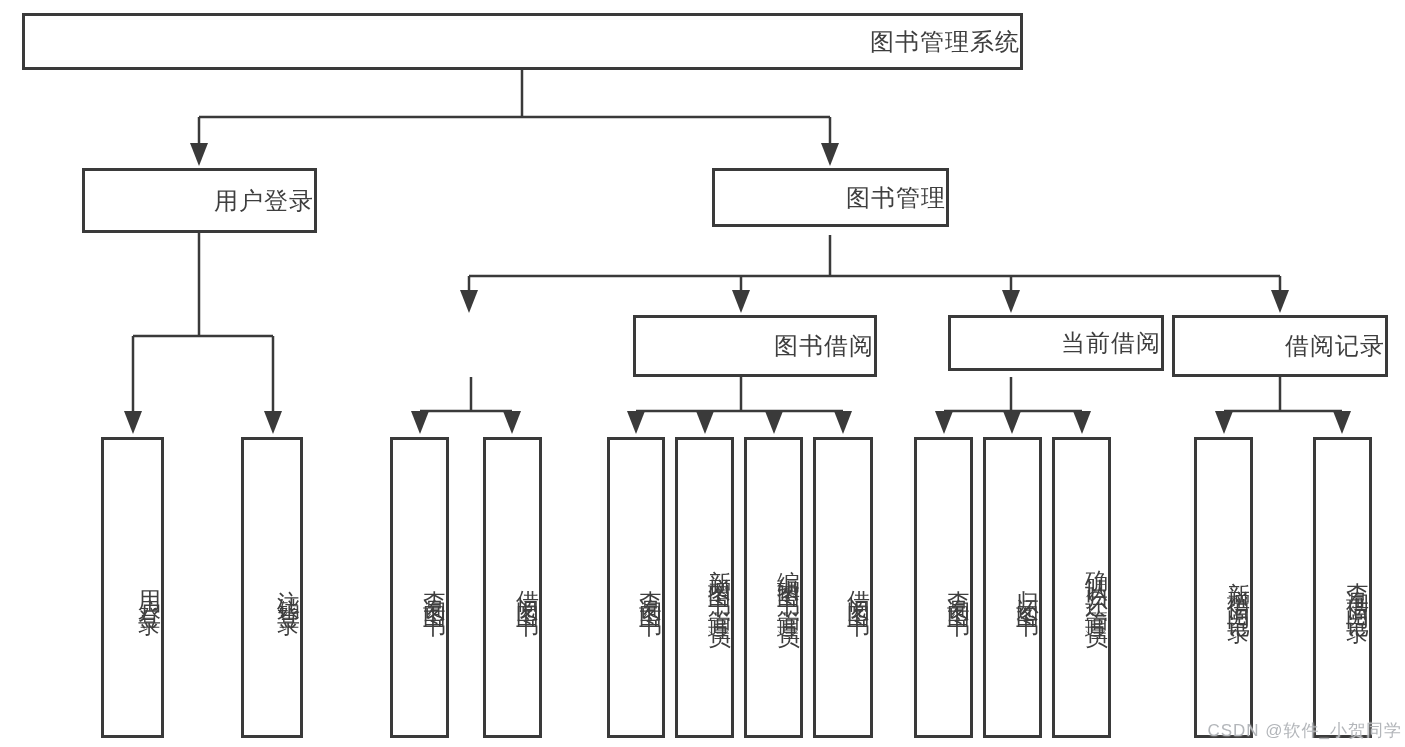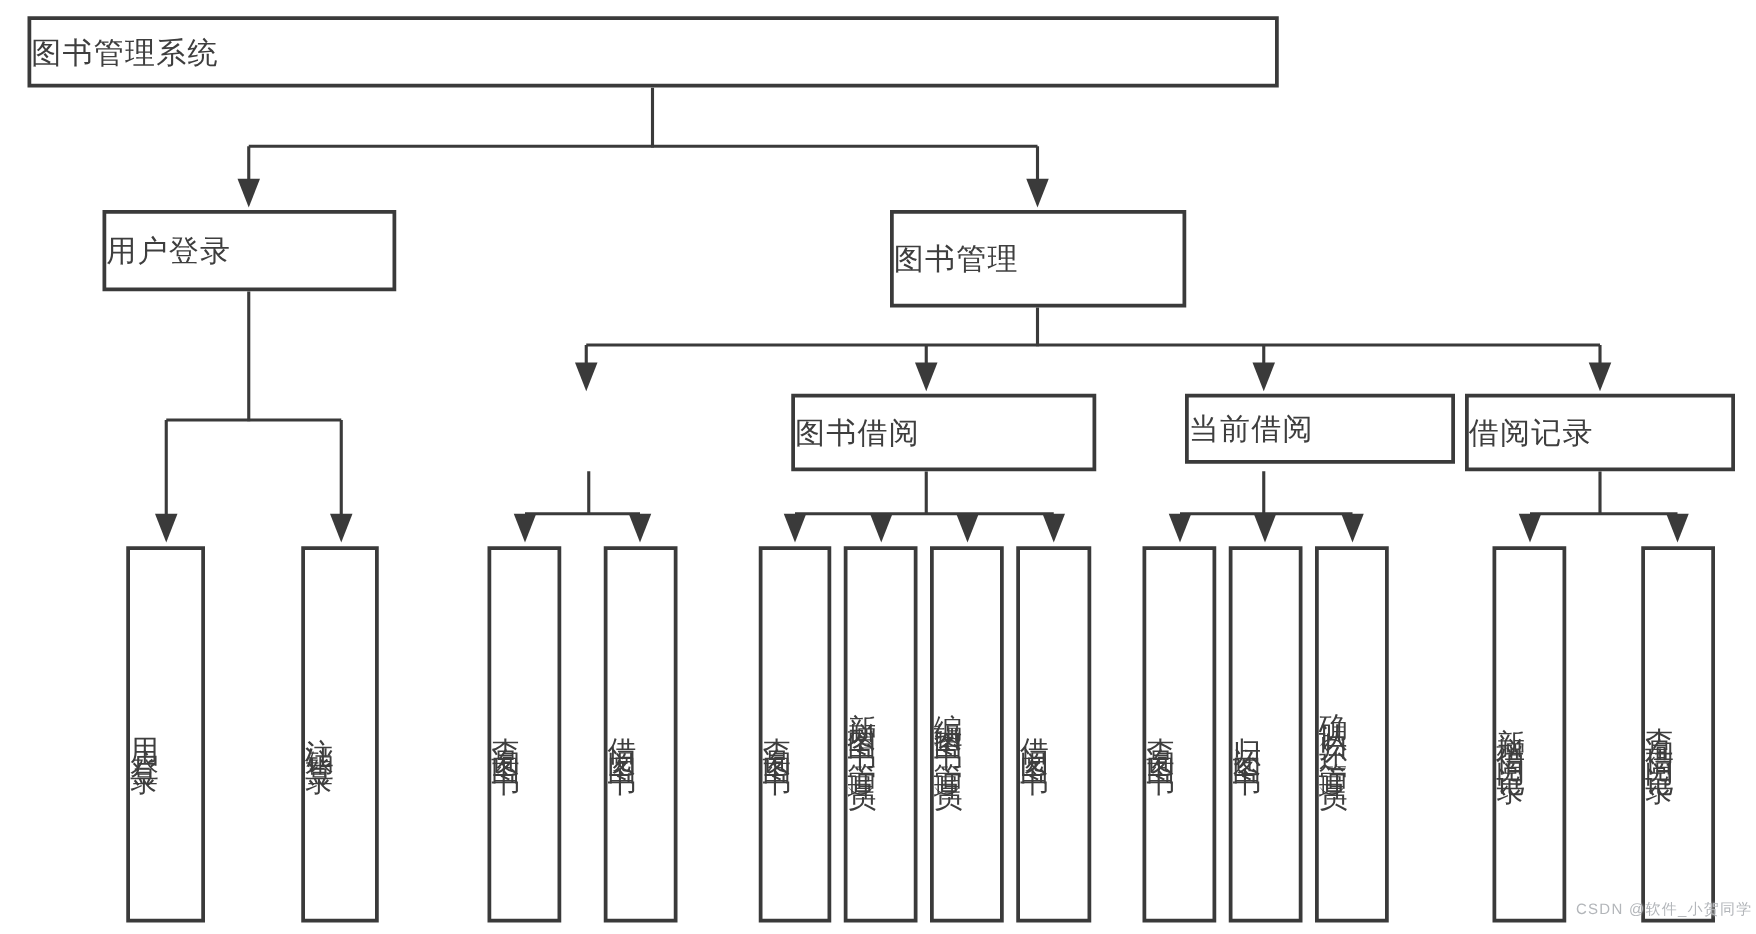--- a/index.html
+++ b/index.html
@@ -16,41 +16,41 @@
     left: 0; top: 0;
     width: 1405px; height: 747px;
   }
   .node {
     position: absolute;
     box-sizing: border-box;
     background: #ffffff;
     border: 3px solid #3a3a3a;
     display: flex;
     align-items: center;
-    justify-content: flex-start;
+    justify-content: flex-end;
     color: #3e3e3e;
   }
   .node.h span {
     font-size: 24px;
     letter-spacing: 1px;
     white-space: nowrap;
   }
   .node.v span {
     writing-mode: vertical-rl;
     text-orientation: mixed;
     font-size: 23px;
     letter-spacing: 8px;
     line-height: 1;
     white-space: nowrap;
   }
   .watermark {
     position: absolute;
     right: 3px;
     top: 719px;
-    font-size: 12px;
+    font-size: 17px;
     color: #b3b6ba;
     letter-spacing: 1px;
     text-shadow: 0 0 2px #ffffff;
     white-space: nowrap;
   }
 </style>
 </head>
 <body>
 
 <div class="canvas">
@@ -117,21 +117,21 @@
     </g>
   </svg>
 
   <div class="node h" style="left:22px;top:13px;width:1001px;height:57px">
     <span>图书管理系统</span>
   </div>
 
   <div class="node h" style="left:82px;top:168px;width:235px;height:65px">
     <span>用户登录</span>
   </div>
-  <div class="node h" style="left:712px;top:168px;width:237px;height:78px">
+  <div class="node h" style="left:712px;top:168px;width:237px;height:59px">
     <span>图书管理</span>
   </div>
 
   <div class="node h" style="left:633px;top:315px;width:244px;height:62px">
     <span>图书借阅</span>
   </div>
   <div class="node h" style="left:948px;top:315px;width:216px;height:56px">
     <span>当前借阅</span>
   </div>
   <div class="node h" style="left:1172px;top:315px;width:216px;height:62px">

